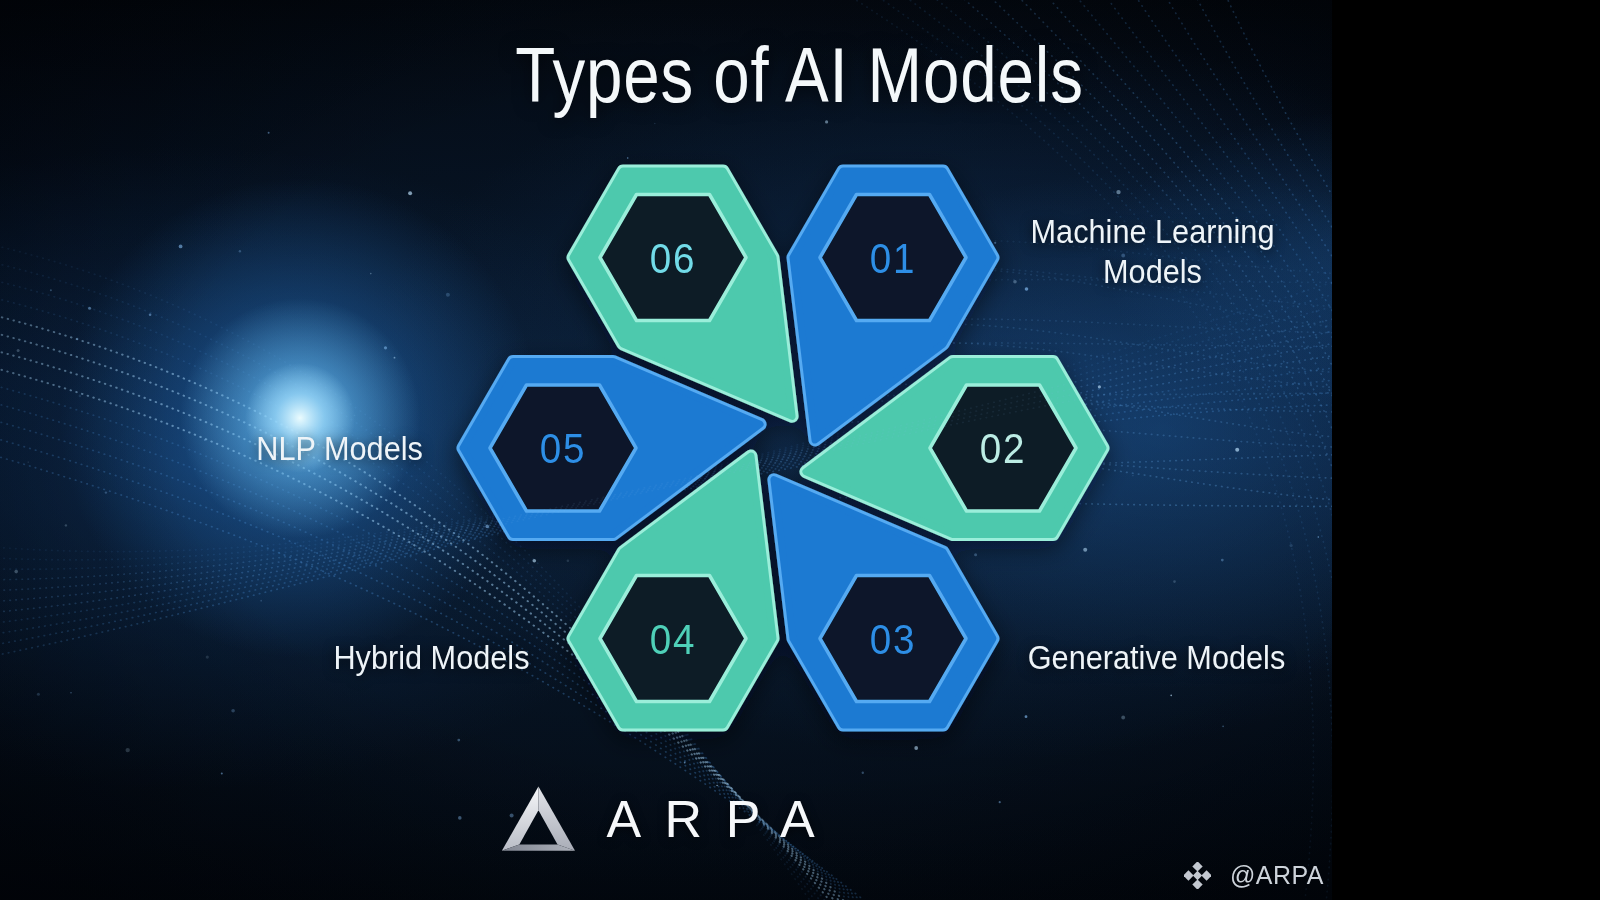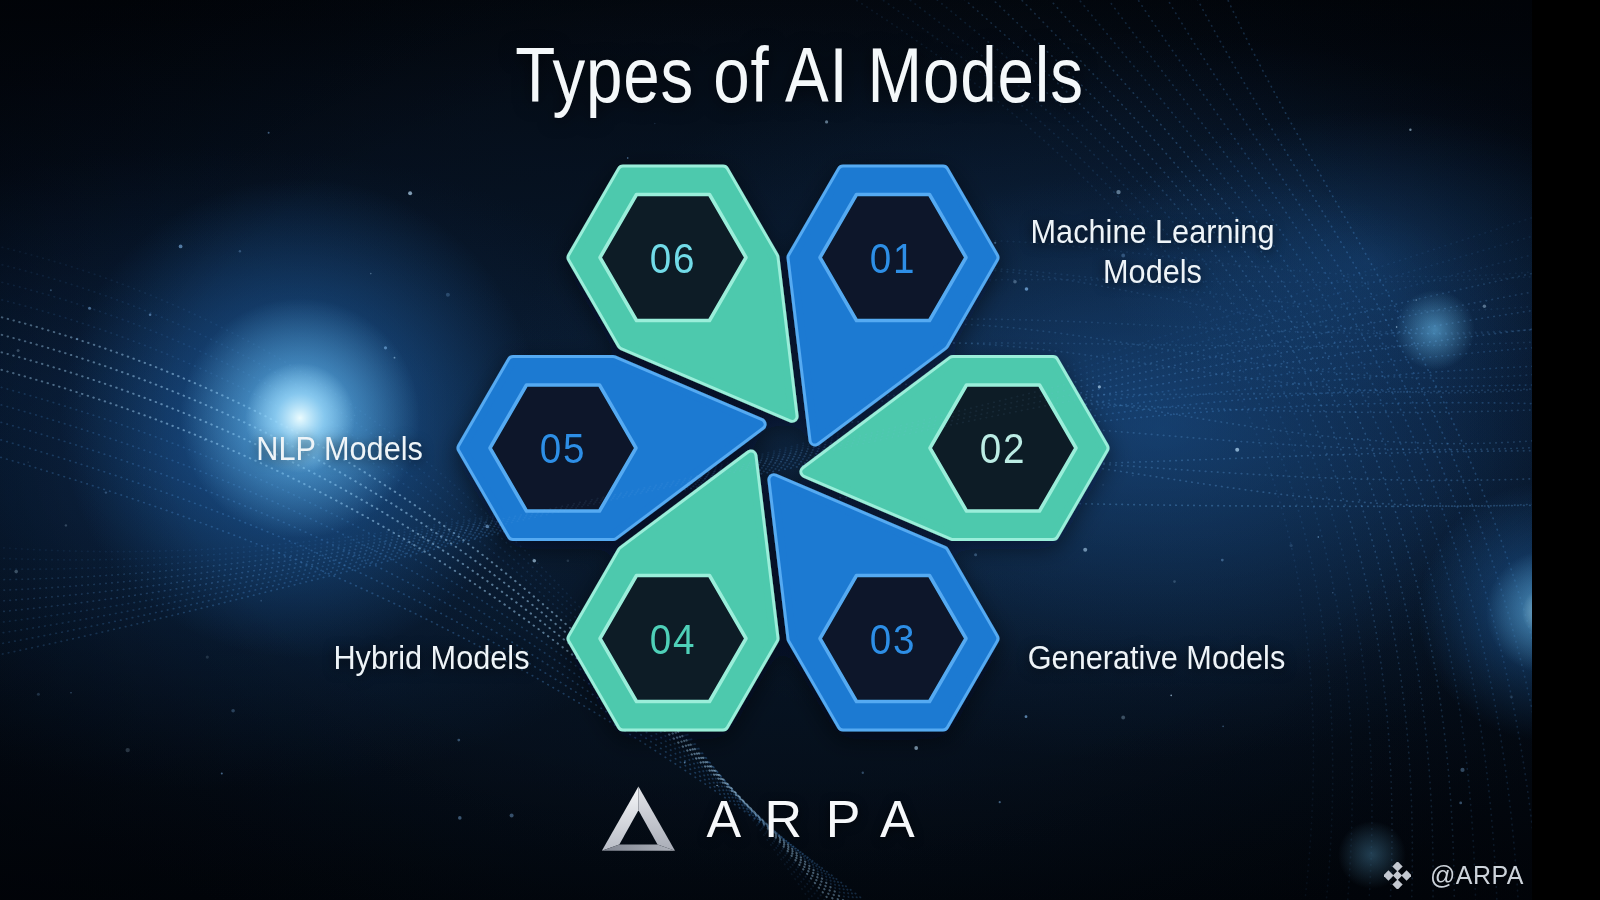--- a/index.html
+++ b/index.html
@@ -1,17 +1,17 @@
 <!DOCTYPE html>
 <html><head>
 <meta charset="utf-8">
 <style>
   html,body{margin:0;padding:0;background:#000;}
   .canvas{
-    position:relative;width:1532px;height:900px;overflow:hidden;
+    position:relative;width:1332px;height:900px;overflow:hidden;
     font-family:"Liberation Sans",sans-serif;
     background:
       radial-gradient(900px 520px at 74% 44%, rgba(22,62,112,.50), transparent 70%),
       radial-gradient(760px 460px at 14% 52%, rgba(16,52,96,.55), transparent 70%),
       radial-gradient(1300px 760px at 50% 48%, #081626 0%, rgba(8,22,38,0) 75%),
       linear-gradient(180deg,#02050a 0%,#06142a 42%,#05101f 68%,#02060c 100%);
   }
   #scene{position:absolute;left:0;top:0;}
   .vignette{position:absolute;left:0;top:0;width:1600px;height:900px;pointer-events:none;
     background:radial-gradient(1150px 640px at 50% 47%, transparent 55%, rgba(0,2,6,.62) 100%);}

